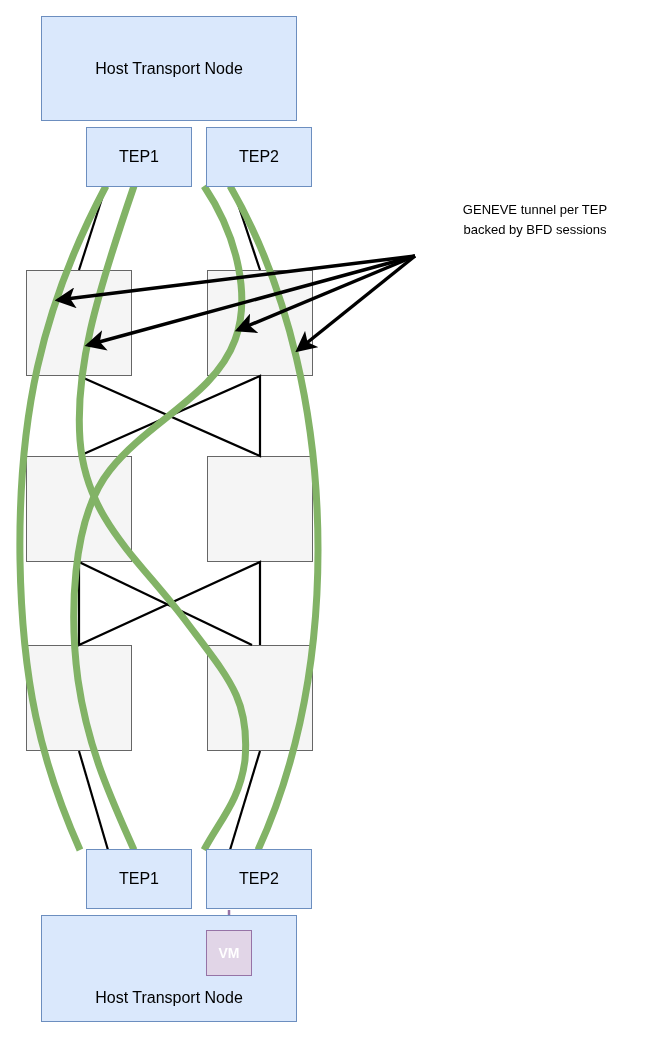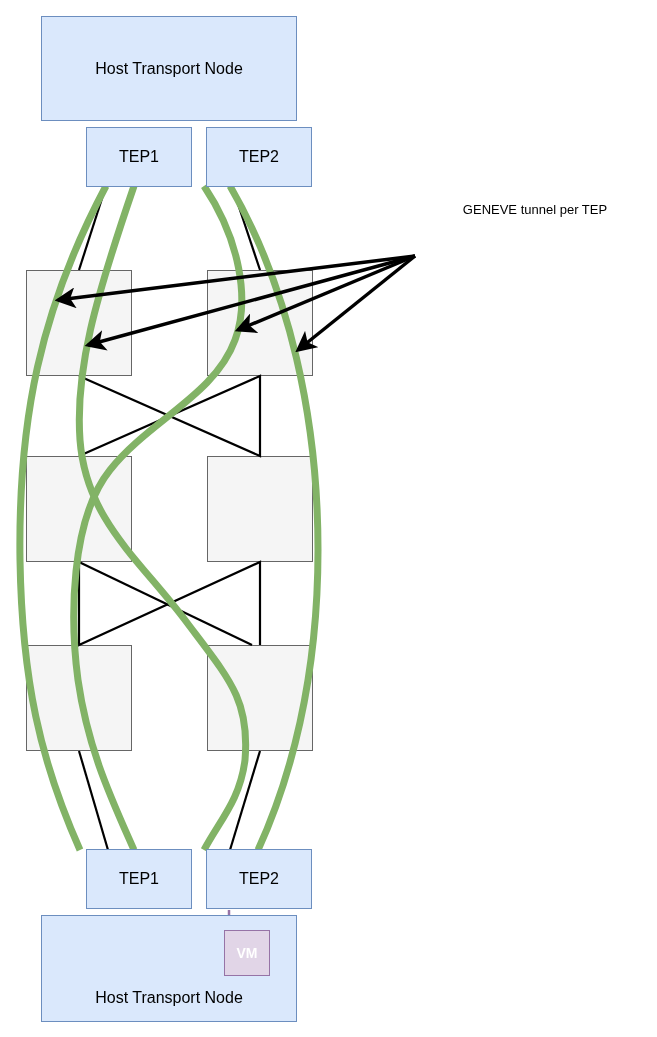--- a/index.html
+++ b/index.html
@@ -86,20 +86,21 @@
 
   <div class="node tep" style="left:56px; top:849px; width:106px; height:60px;">
     <span>TEP1</span>
   </div>
   <div class="node tep" style="left:176px; top:849px; width:106px; height:60px;">
     <span>TEP2</span>
   </div>
   <div class="node host host-bottom" style="left:41px; top:915px; width:256px; height:107px;">
     <span>Host Transport Node</span>
   </div>
-  <div class="node vm" style="left:224px; top:930px; width:46px; height:46px;">
+  <div class="node vm" style="left:206px; top:930px; width:46px; height:46px;">
     <span>VM</span>
   </div>
 
   <div class="annotation">
     <span>GENEVE tunnel per TEP</span>
+    <span>backed by BFD sessions</span>
   </div>
 </div>
 
 </body></html>

